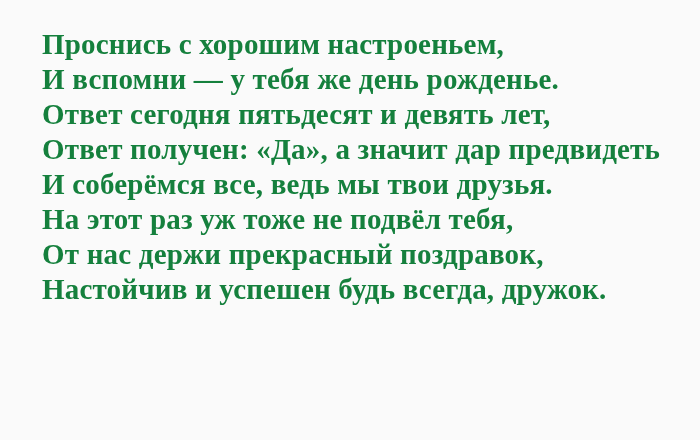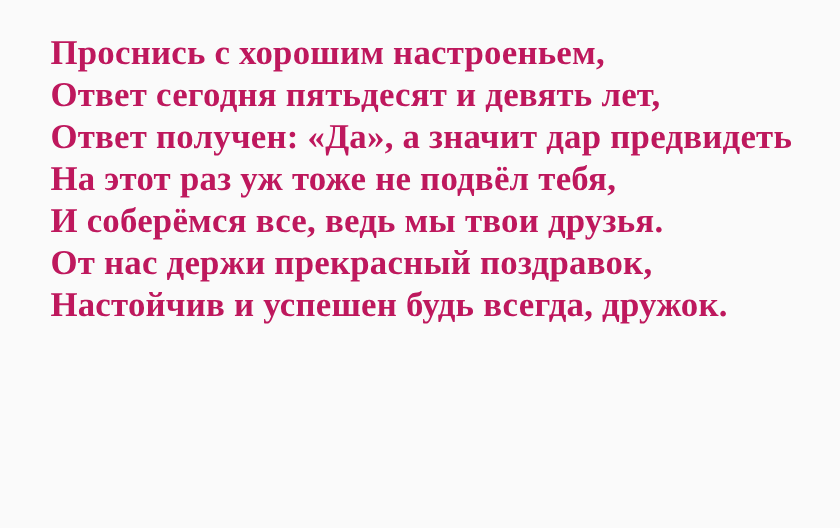--- a/index.html
+++ b/index.html
@@ -18,29 +18,30 @@
     box-sizing: border-box;
     background: #fafafa;
     padding: 27px 20px 0 42px;
   }
   .poem-line {
     font-family: "Liberation Serif", serif;
     font-weight: bold;
     font-size: 29px;
     line-height: 35px;
     height: 35px;
-    color: #be185d;
+    color: #15803d;
     letter-spacing: 0.2px;
     white-space: nowrap;
   }
 </style>
 </head>
 <body>
 
 <div class="card">
   <div class="poem-line">Проснись с хорошим настроеньем,</div>
+  <div class="poem-line">И вспомни — у тебя же день рожденье.</div>
   <div class="poem-line">Ответ сегодня пятьдесят и девять лет,</div>
   <div class="poem-line">Ответ получен: «Да», а значит дар предвидеть</div>
+  <div class="poem-line">И соберёмся все, ведь мы твои друзья.</div>
   <div class="poem-line">На этот раз уж тоже не подвёл тебя,</div>
-  <div class="poem-line">И соберёмся все, ведь мы твои друзья.</div>
   <div class="poem-line">От нас держи прекрасный поздравок,</div>
   <div class="poem-line">Настойчив и успешен будь всегда, дружок.</div>
 </div>
 
 </body></html>

